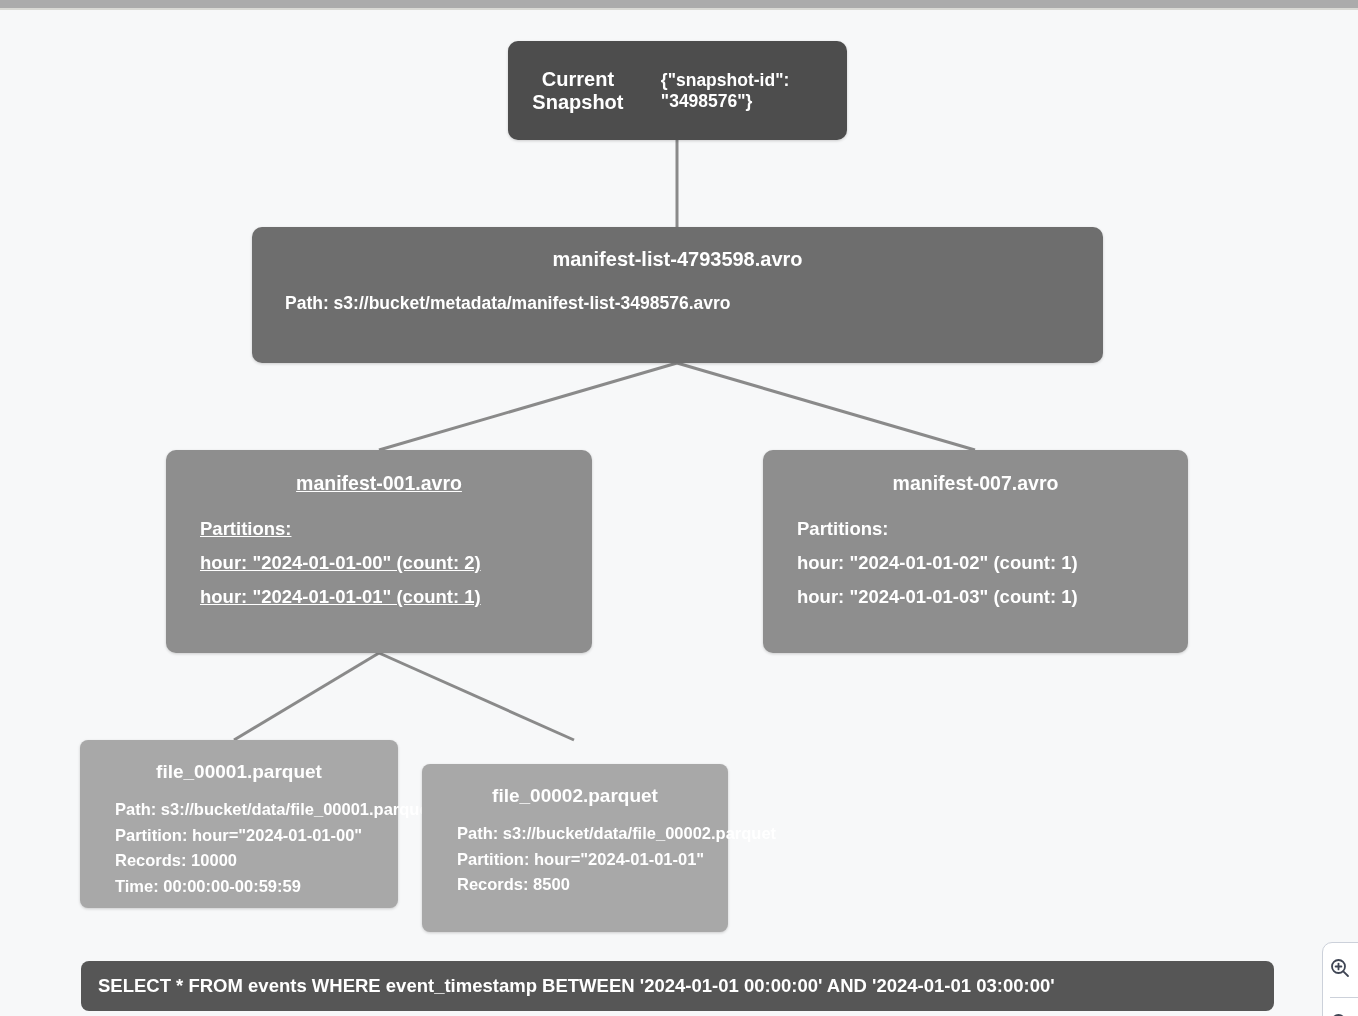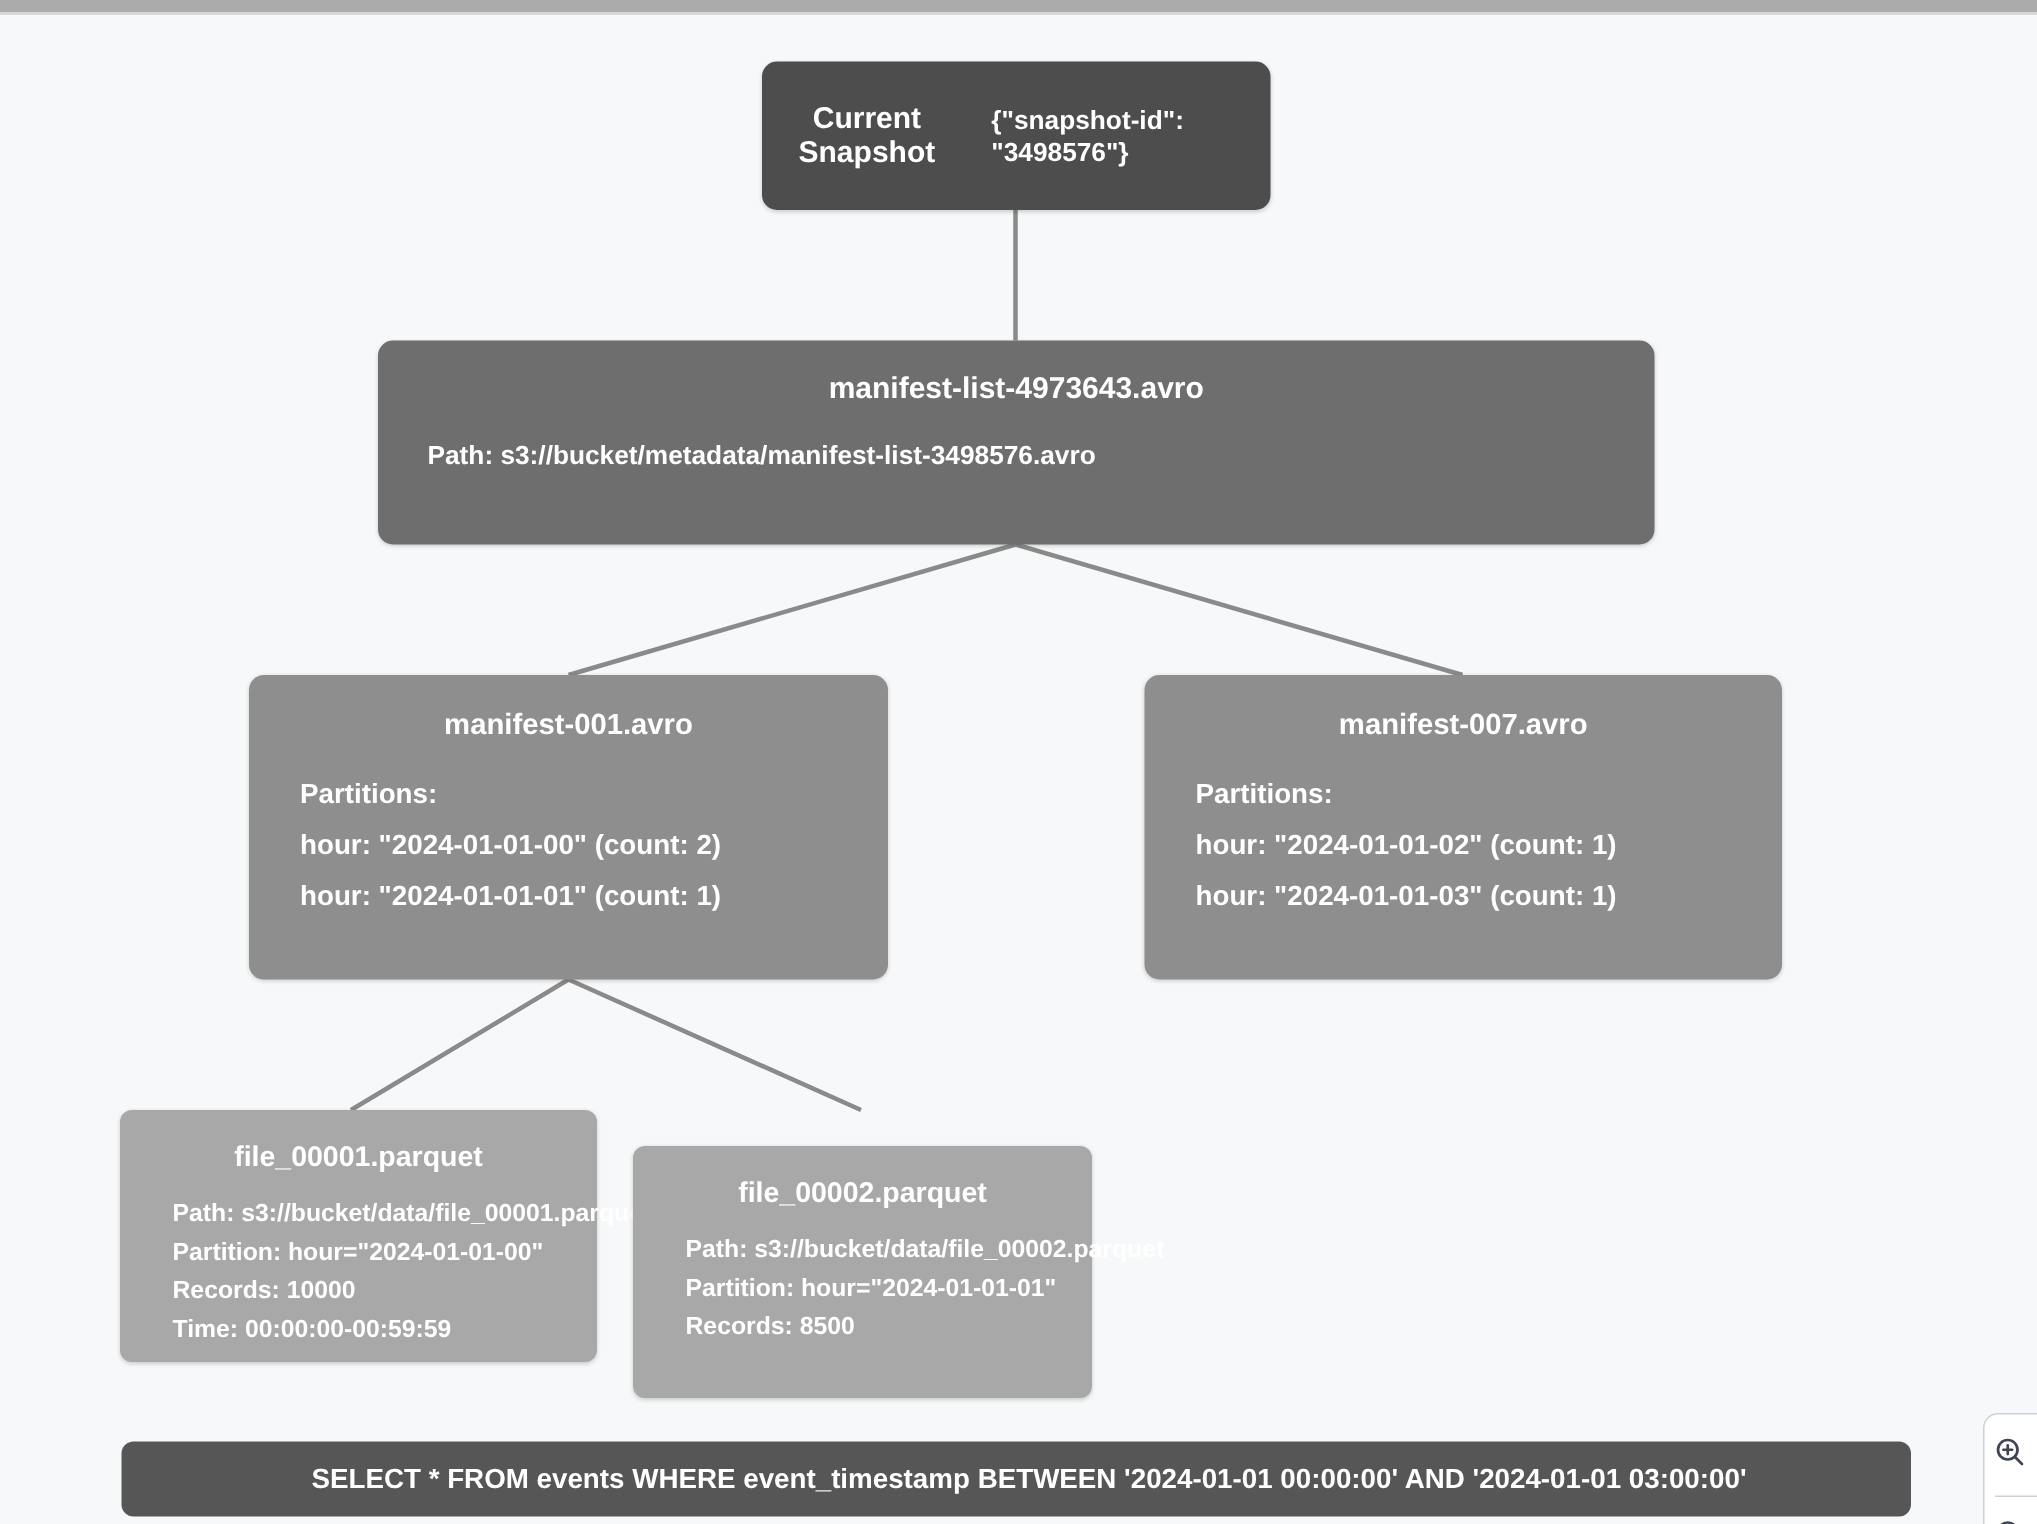--- a/index.html
+++ b/index.html
@@ -47,21 +47,21 @@
   #node-manifest-list .node-path {
     margin-top: 22px; padding-left: 33px;
     font-size: 17.5px; font-weight: 600; white-space: nowrap;
   }
 
   .manifest-node {
     top: 450px; height: 203px;
     background: var(--manifest-box, #8e8e8e);
     padding-top: 22px;
   }
-  #node-manifest-001 { left: 166px; width: 426px; }
+  #node-manifest-001 { left: 166px; width: 426px; text-decoration: underline; }
   #node-manifest-002 { left: 763px; width: 425px; }
   .manifest-node .node-title { font-size: 19.5px; }
   .manifest-node .node-body {
     margin-top: 17px; padding-left: 34px;
     font-size: 18.5px; font-weight: 600; line-height: 34px;
     white-space: nowrap;
   }
 
   .file-node {
     top: 740px; height: 168px;
@@ -76,21 +76,21 @@
     margin-top: 14px; padding-left: 35px;
     font-size: 16.5px; font-weight: 600; line-height: 25.5px;
   }
   .file-node .node-body div { white-space: nowrap; overflow: visible; }
 
   #query-bar {
     position: absolute;
     left: 81px; top: 961px; width: 1193px; height: 50px;
     background: var(--query-bar, #565656);
     border-radius: 8px;
-    display: flex; align-items: center; justify-content: center;
+    display: flex; align-items: center; justify-content: flex-start;
     font-size: 18.5px; font-weight: 700;
     box-sizing: border-box;
     padding-left: 17px;
   }
 
   #controls-panel {
     position: absolute;
     left: 1322px; top: 942px; width: 60px; height: 130px;
     background: var(--panel-bg, #ffffff);
     border: 1px solid var(--panel-border, #ccd1da);
@@ -124,21 +124,21 @@
     <line x1="379" y1="653" x2="234" y2="740"></line>
     <line x1="379" y1="653" x2="574" y2="740"></line>
   </svg>
 
   <div class="node" id="node-snapshot">
     <div class="node-title">Current Snapshot</div>
     <div class="node-sub">{"snapshot-id": "3498576"}</div>
   </div>
 
   <div class="node" id="node-manifest-list">
-    <div class="node-title">manifest-list-4973643.avro</div>
+    <div class="node-title">manifest-list-4793598.avro</div>
     <div class="node-path">Path: s3://bucket/metadata/manifest-list-3498576.avro</div>
   </div>
 
   <div class="node manifest-node" id="node-manifest-001">
     <div class="node-title">manifest-001.avro</div>
     <div class="node-body">
       <div>Partitions:</div>
       <div>hour: "2024-01-01-00" (count: 2)</div>
       <div>hour: "2024-01-01-01" (count: 1)</div>
     </div>

